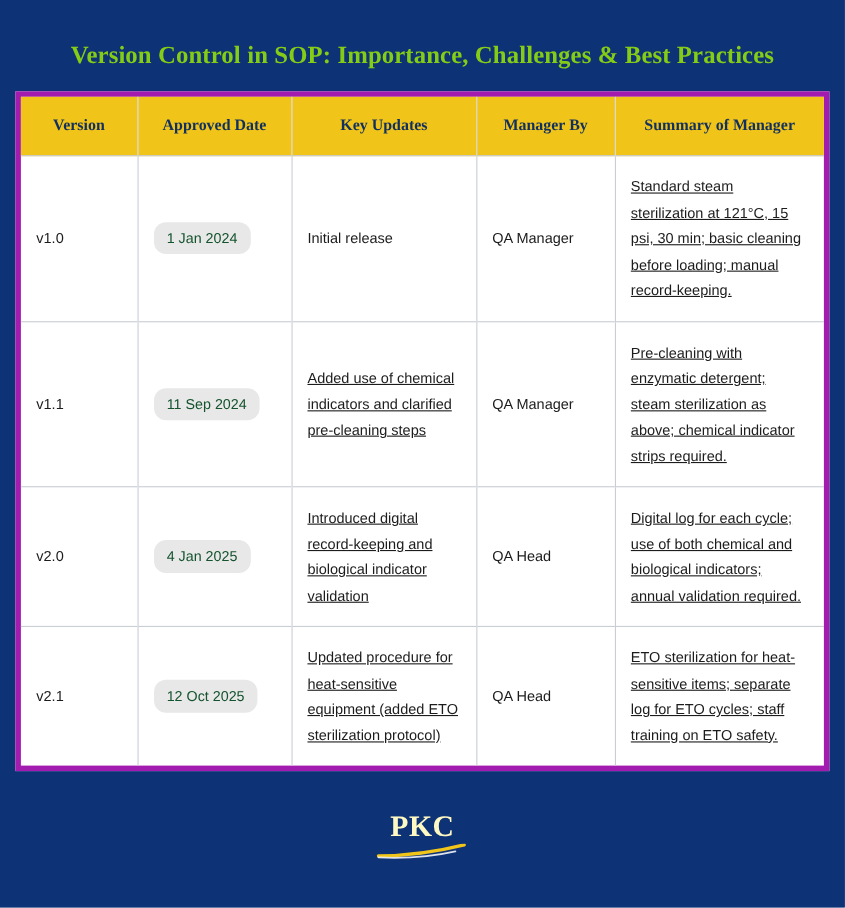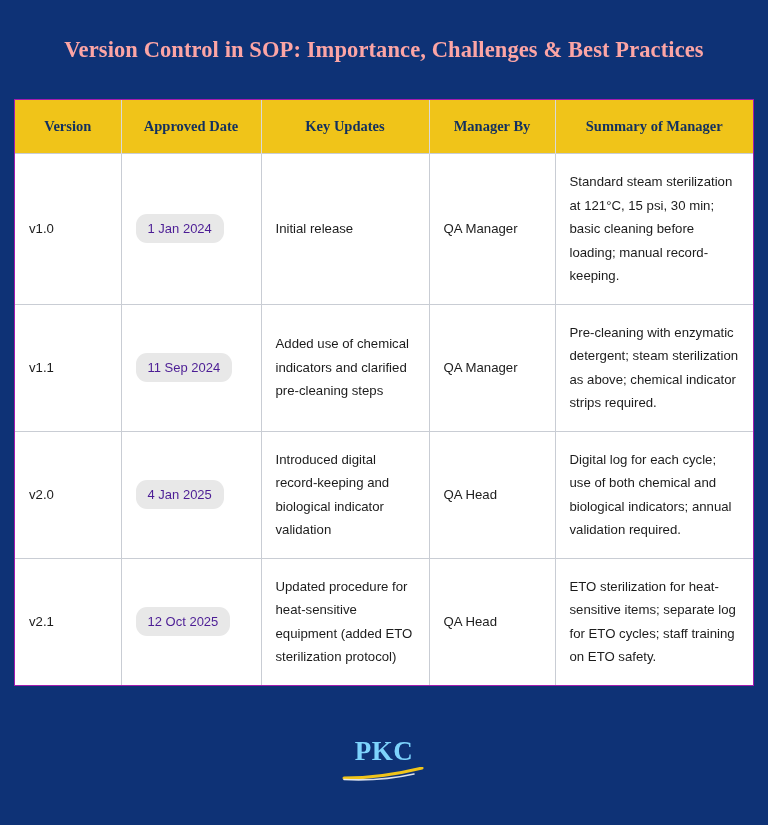--- a/index.html
+++ b/index.html
@@ -16,33 +16,33 @@
   .page {
     width: 768px;
     height: 825px;
     background: #0e3276;
     box-sizing: border-box;
     display: flex;
     flex-direction: column;
     position: relative;
   }
   .title {
-    color: #fca5a5;
+    color: #84cc16;
     font-family: "Liberation Serif", serif;
     font-weight: bold;
     font-size: 22.5px;
     text-align: center;
     padding: 36px 20px 20px 20px;
     letter-spacing: 0.1px;
     line-height: 1.2;
   }
   .table-wrap {
-    margin: 16px 14px;
+    margin: 0 14px;
     background: #ffffff;
-    border: 1px solid #a21caf;
+    border: 5px solid #a21caf;
     box-sizing: border-box;
   }
   table {
     border-collapse: collapse;
     width: 100%;
     table-layout: fixed;
   }
   thead th {
     background: #f0c419;
     color: #12305f;
@@ -67,46 +67,46 @@
   }
   tbody td:last-child { border-right: none; }
 
   .col-version  { width: 106px; }
   .col-date     { width: 140px; }
   .col-updates  { width: 168px; }
   .col-approved { width: 126px; }
   .col-summary  { width: auto; }
 
   .c-center { }
-  .c-left   { text-align: left; }
+  .c-left   { text-align: left; text-decoration: underline; }
 
   .date-pill {
     display: inline-block;
     background: #e8e8e8;
     border-radius: 11px;
     padding: 3px 12px;
     font-size: 13px;
-    color: #4c1d95;
+    color: #14532d;
     white-space: nowrap;
   }
   .footer {
     flex: 1;
     display: flex;
     align-items: center;
     justify-content: center;
     padding-bottom: 8px;
   }
   .logo {
     display: flex;
     flex-direction: column;
     align-items: center;
     line-height: 1;
   }
   .logo-text {
-    color: #7dd3fc;
+    color: #fef9c3;
     font-family: "Liberation Serif", serif;
     font-weight: bold;
     font-size: 27px;
     letter-spacing: 0.5px;
   }
   .logo-swoosh {
     margin-top: 2px;
   }
 </style>
 </head>

